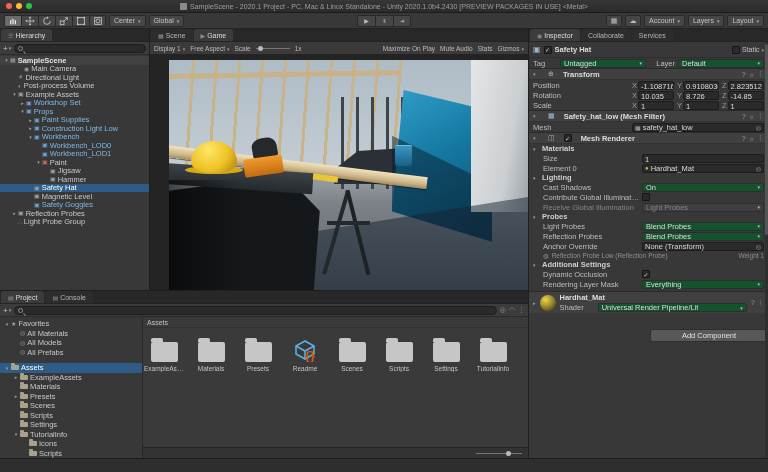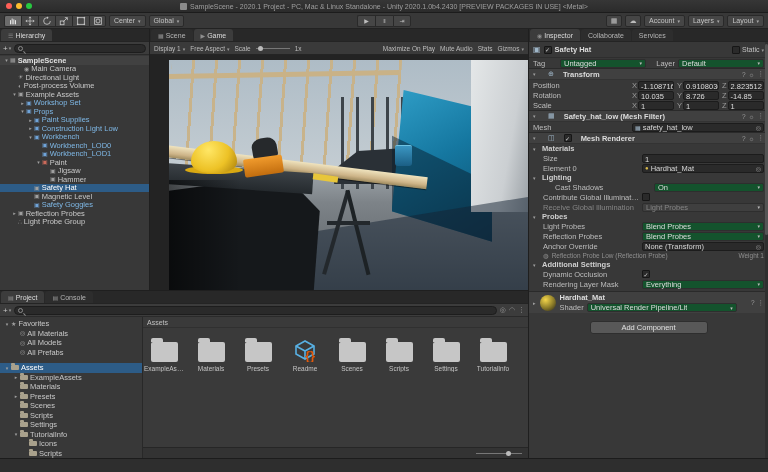--- a/index.html
+++ b/index.html
@@ -185,22 +185,22 @@
   .secthdr .fold{font-size:5px;color:#9f9f9f;width:6px}
   .probe-info{display:flex;align-items:center;gap:3px;padding:0 4px 0 14px;height:9px;
     color:#8f8f8f;font-size:6.5px}
   .probe-info .w{margin-left:auto}
   .mathdr{height:22px;background:#404040;border-top:1px solid #2a2a2a;display:flex;align-items:center;
     padding:0 4px;gap:4px;margin-top:2px}
   .matball{width:16px;height:16px;border-radius:50%;flex:none;
     background:radial-gradient(circle at 35% 30%,#f3d54a,#8a7a28 55%,#23211a)}
   .matmeta{flex:1;display:flex;flex-direction:column;gap:1px;min-width:0}
   .matname{font-weight:bold;color:#dcdcdc}
-  .shader-row{display:flex;align-items:flex-start;gap:3px}
-  .addcomp-wrap{display:flex;justify-content:center;margin-top:8px}
+  .shader-row{display:flex;align-items:flex-start;gap:14px}
+  .addcomp-wrap{display:flex;justify-content:flex-end;margin-top:16px}
   .addcomp{width:118px;height:13px;background:#585858;border:1px solid #2e2e2e;border-radius:3px;
     display:flex;align-items:center;justify-content:center;color:#e0e0e0;font-size:7.5px}
   .insp-sb{position:absolute;right:0;top:0;width:3px;height:100%;background:#2f2f2f}
   .insp-sb .thumb{position:absolute;top:2px;left:0;width:3px;height:46%;background:#555;border-radius:2px}
 
   
   .statusbar{height:14px;background:#2e2e2e;border-top:1px solid #1c1c1c;flex:none;display:flex;
     align-items:center;padding:0 6px;font-size:7px;color:#8a8a8a}
 </style>
 </head>
@@ -755,21 +755,21 @@
             <span class="oicon" style="color:#d8b94a">●</span>
             <span class="ddtext">Hardhat_Mat</span>
             <span class="picker">◎</span>
           </span>
         </div>
 
         <div class="secthdr">
           <span class="fold">▾</span>
           <span>Lighting</span>
         </div>
-        <div class="irow" style="padding-left:26px">
+        <div class="irow" style="padding-left:14px">
           <span class="ilabel">Cast Shadows</span>
           <span class="dd">
               <span class="ddtext">On</span>
             </span>
         </div>
         <div class="irow" style="padding-left:14px">
           <span class="ilabel">Contribute Global Illumination</span>
           <span class="cb"></span>
         </div>
         <div class="irow" style="padding-left:14px;color:#858585">

